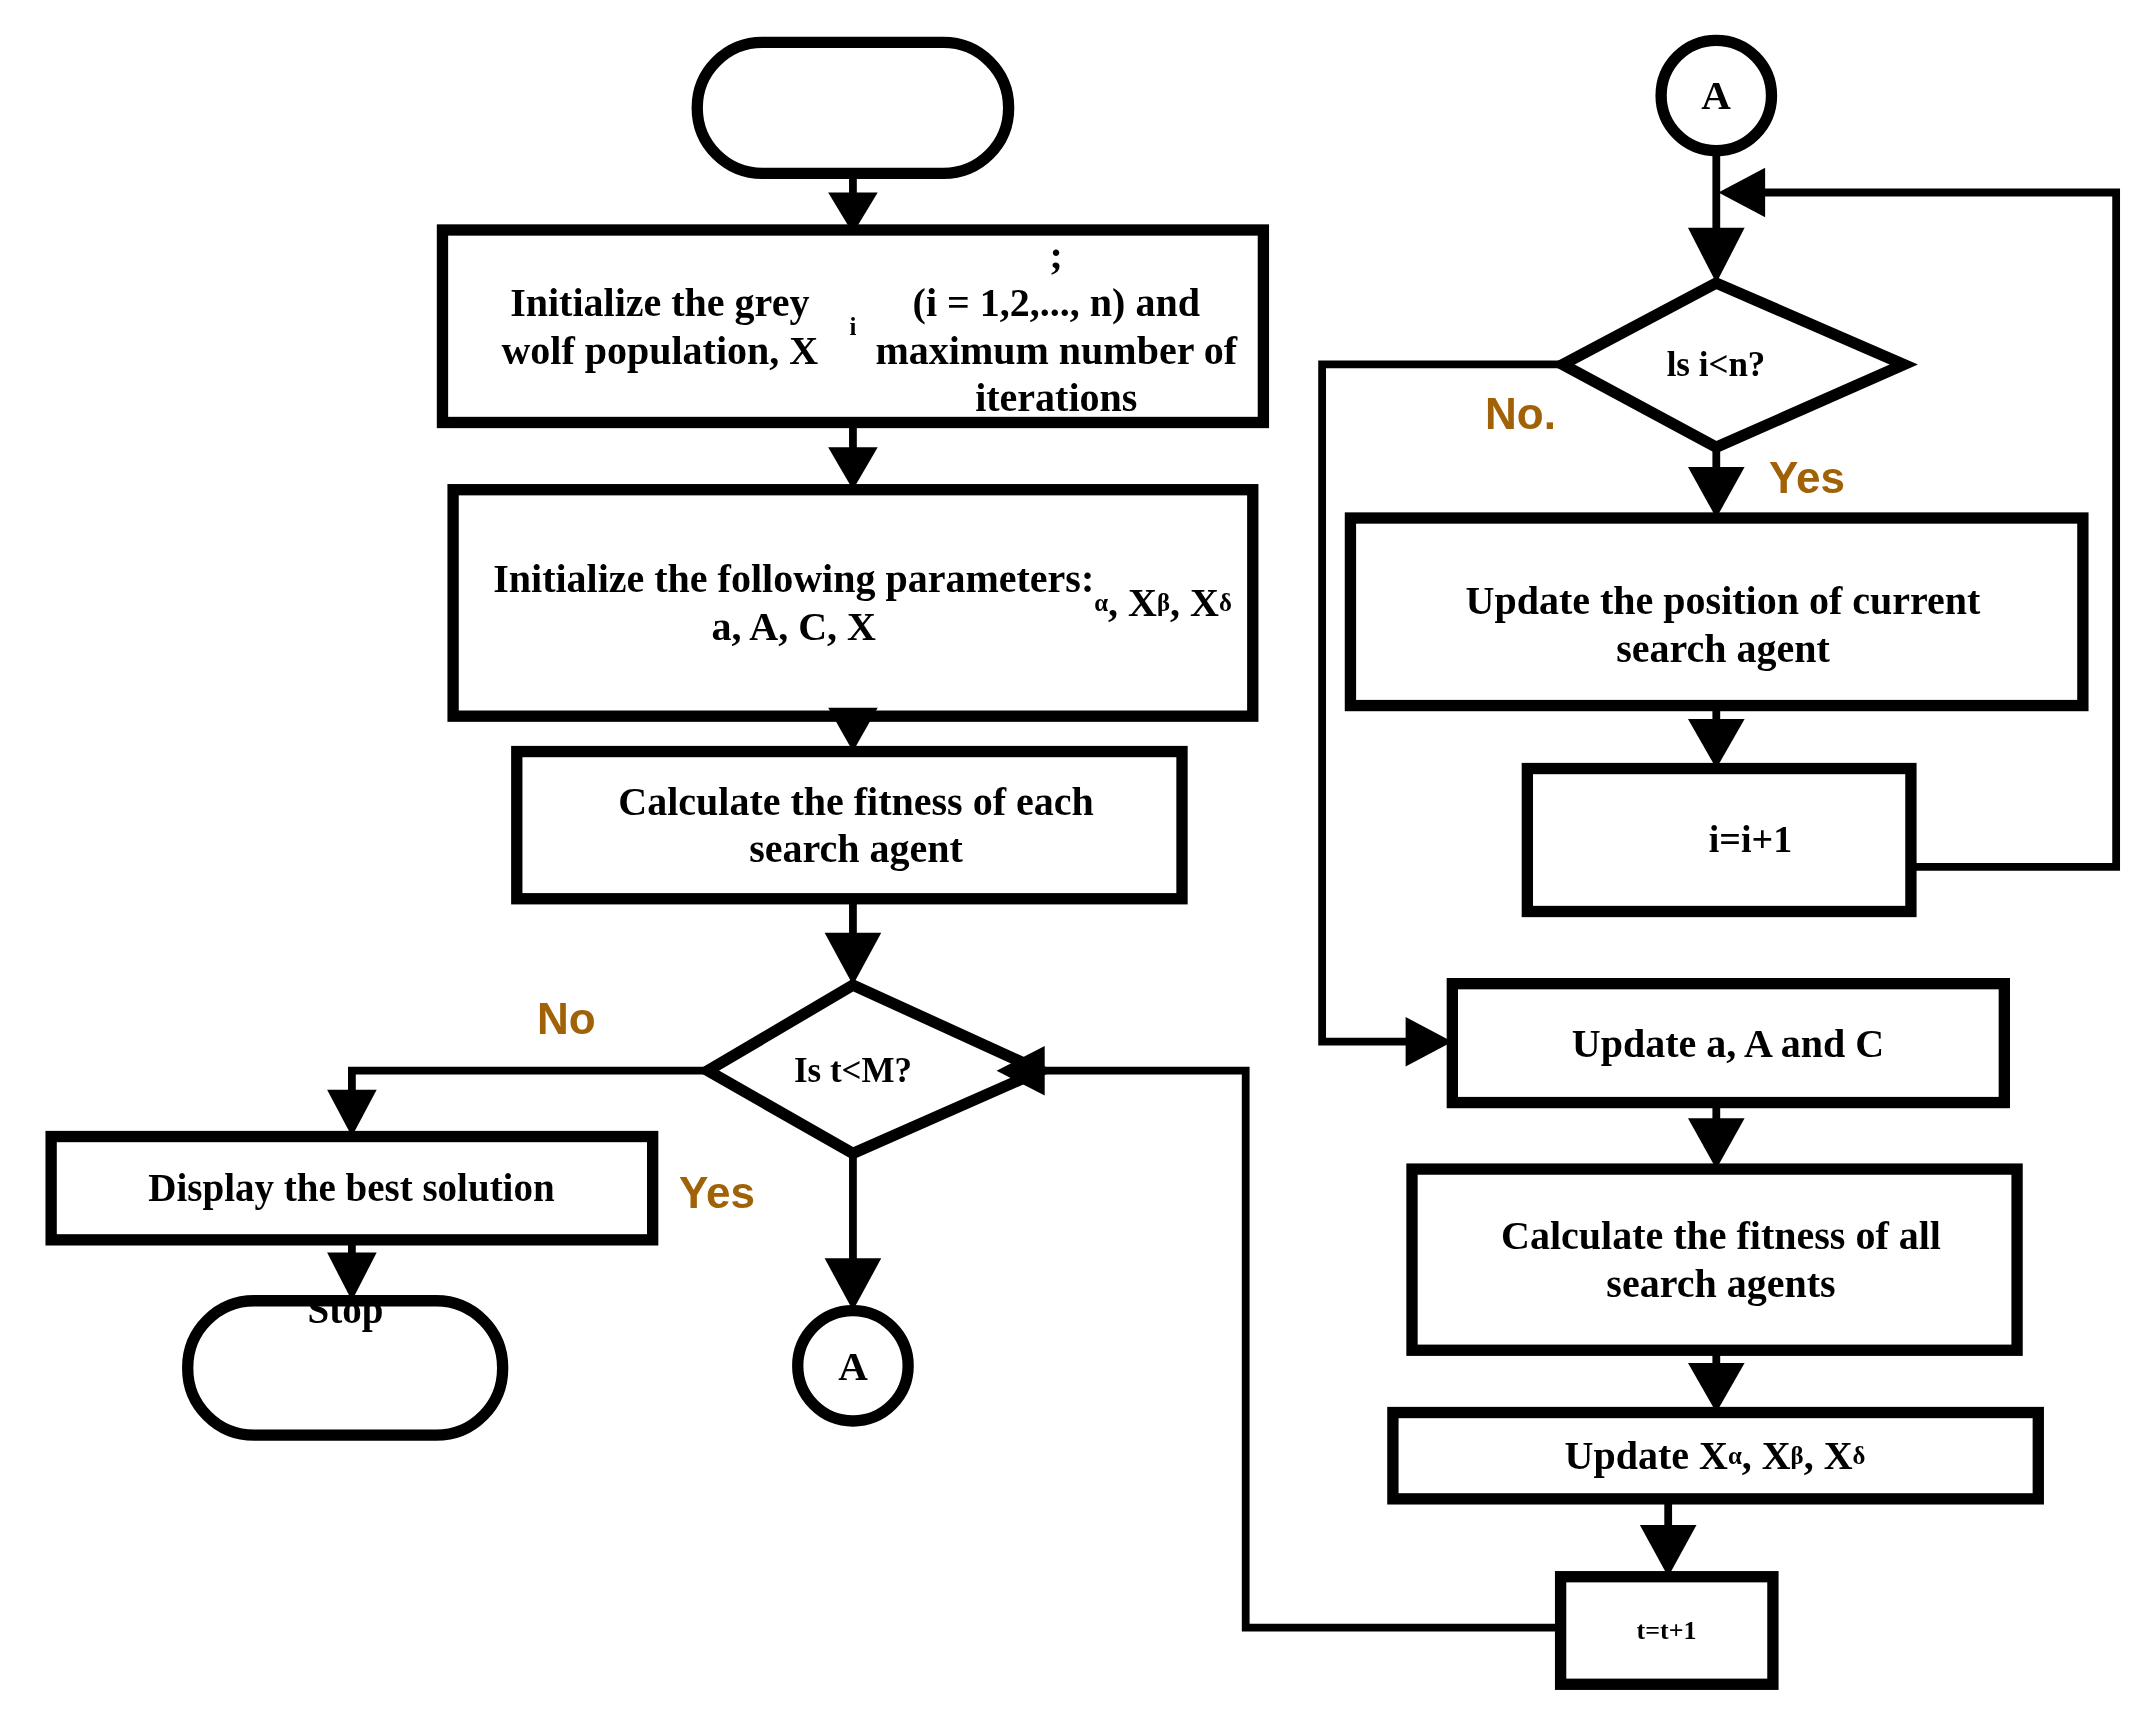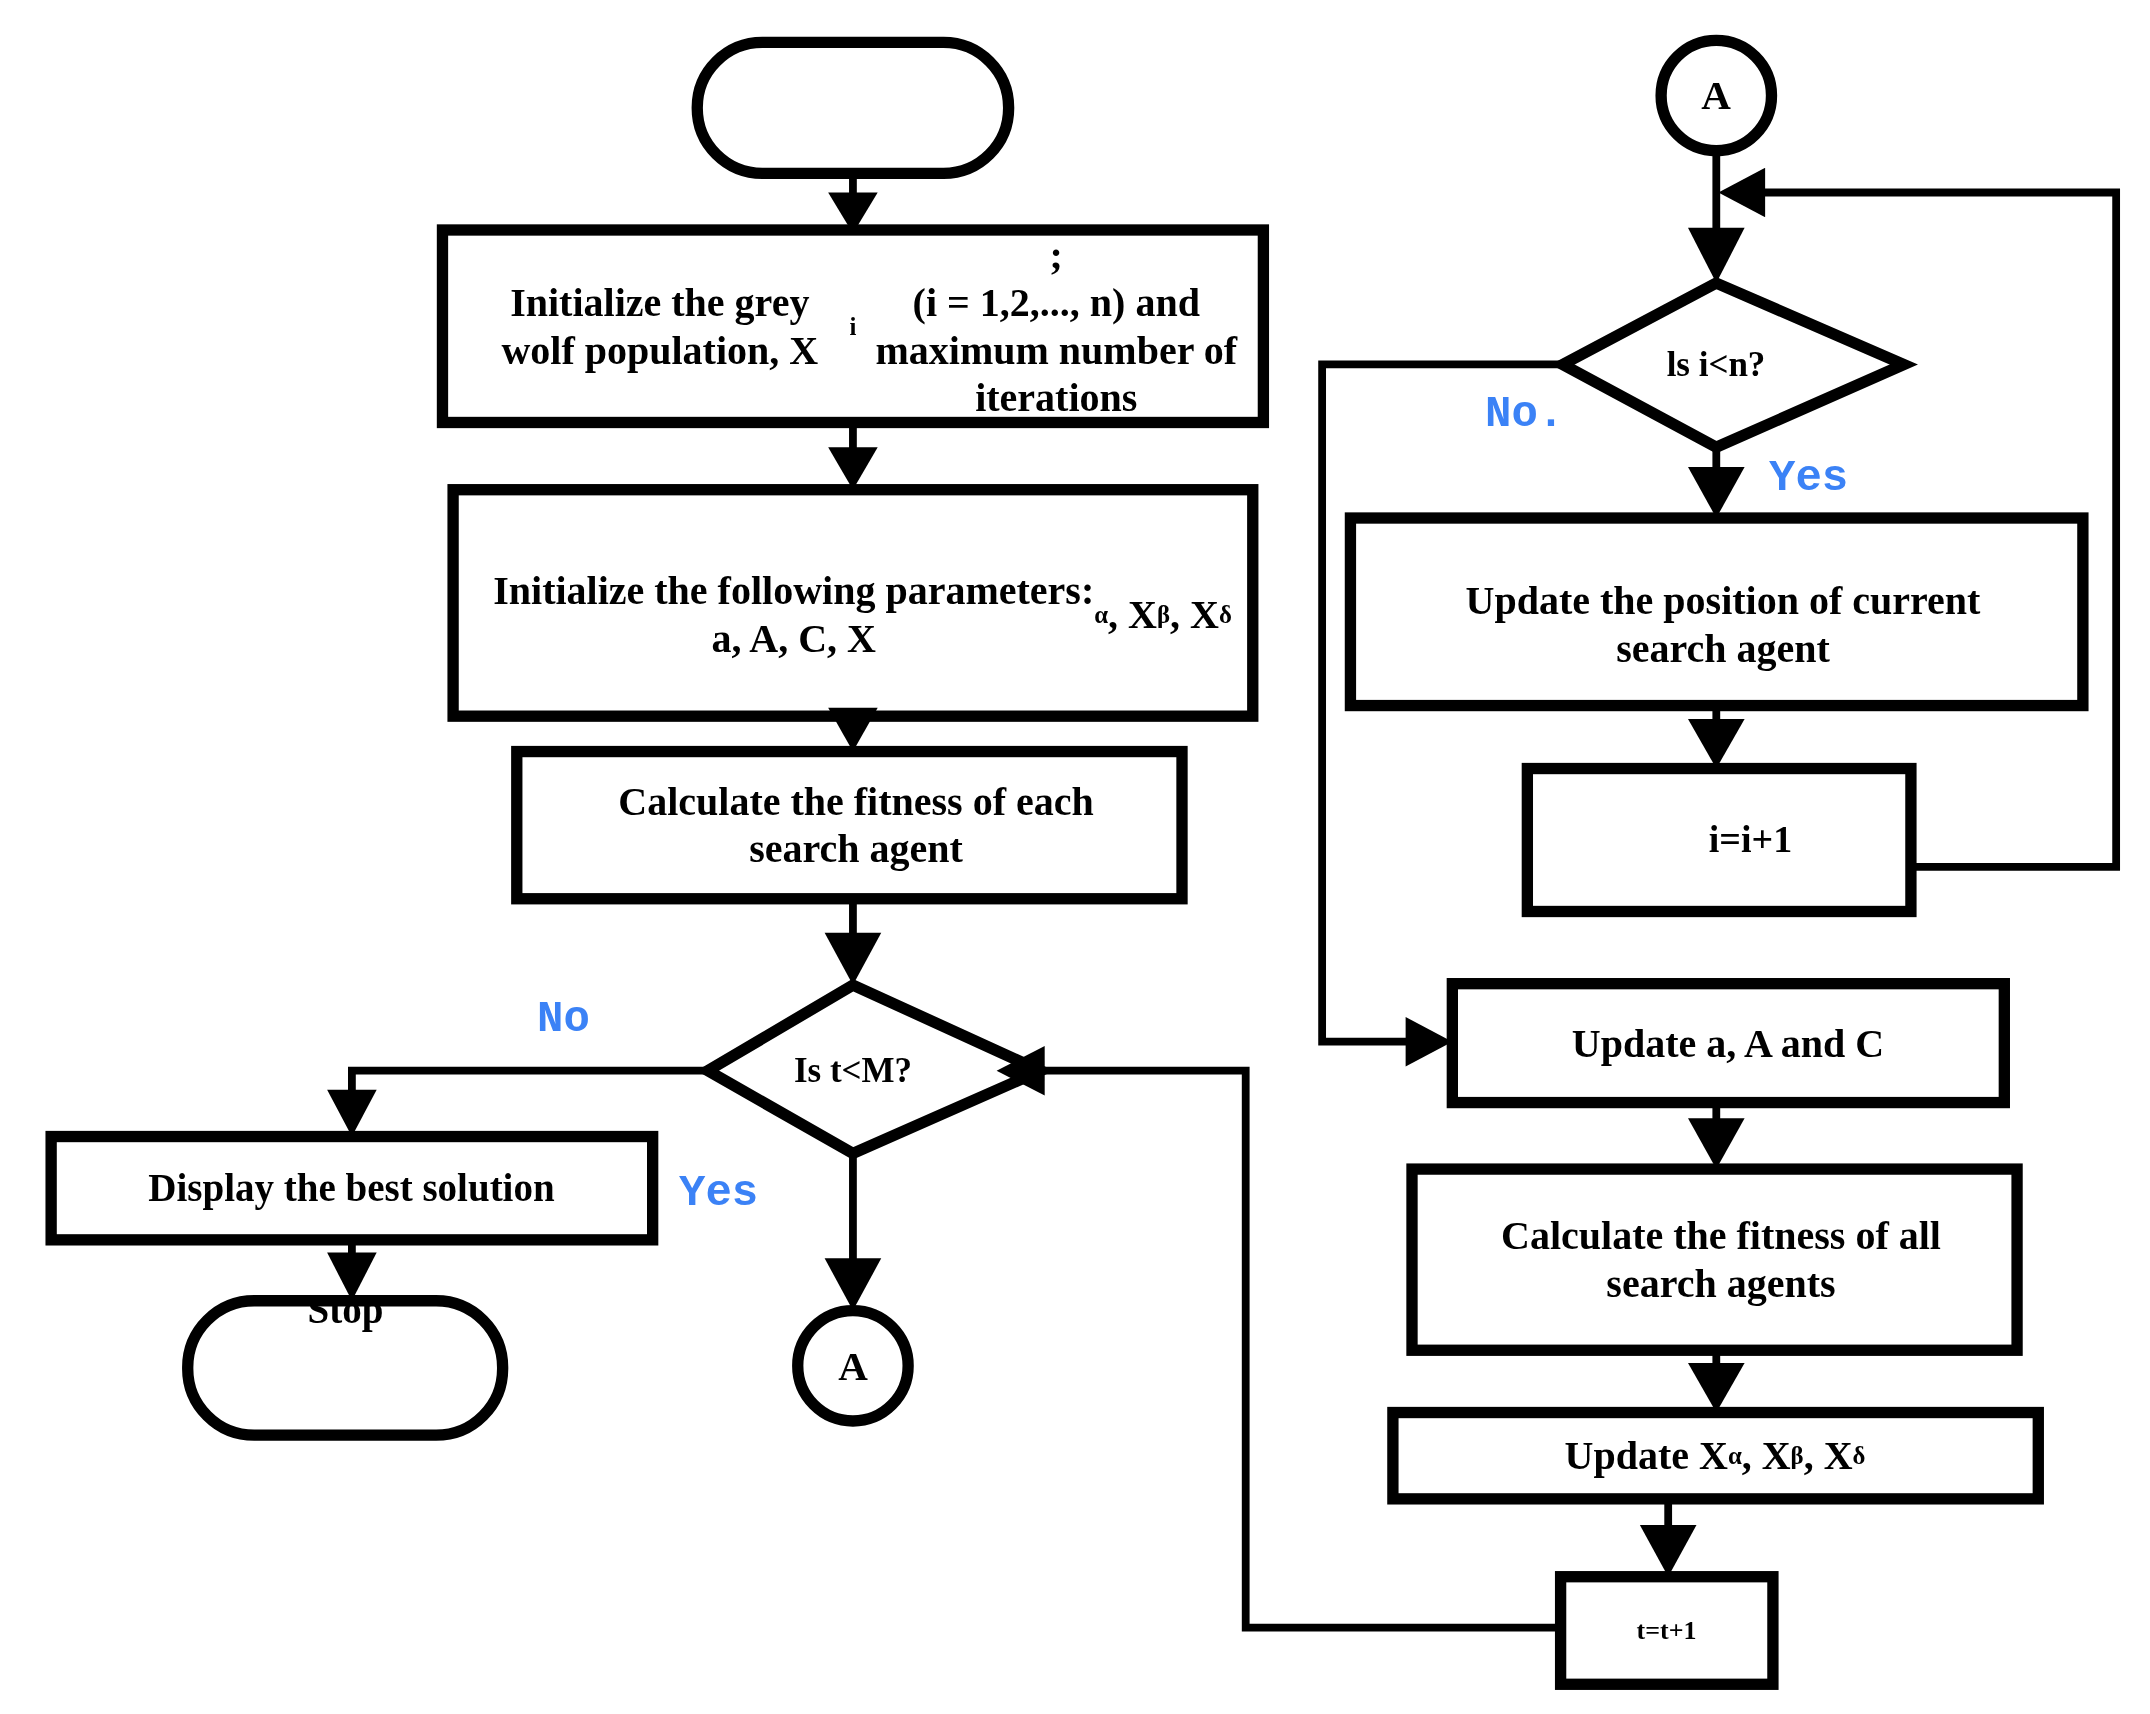--- a/index.html
+++ b/index.html
@@ -16,22 +16,22 @@
      display:flex;align-items:center;justify-content:center;
      text-align:center;
      font-family:"Liberation Serif",serif;
      font-weight:bold;color:#000;
      line-height:1.18;
      pointer-events:none;
      white-space:pre-line;
   }
   .edge-label{
      position:absolute;
-     font-family:Liberation Mono, monospace;
-     font-weight:bold;color:#3b82f6;
+     font-family:Liberation Sans, sans-serif;
+     font-weight:bold;color:#a16207;
      white-space:nowrap;
   }
   sub{font-size:0.62em;vertical-align:-0.26em;}
 </style>
 </head>
 <body>
 
 <div id="stage">
 
   <svg id="flow" viewBox="0 0 3039 2422">
@@ -120,21 +120,21 @@
 
       <rect x="1968" y="1996" width="912" height="122" class="shape-fill shape-stroke" stroke-width="16"></rect>
 
       <rect x="2205" y="2228" width="300" height="152" class="shape-fill shape-stroke" stroke-width="16"></rect>
     </g>
   </svg>
 
 
   <div class="node-text" style="left:460px;top:234px;width:786px;height:185px;font-size:40px;padding:0 10px;">Initialize the grey wolf population, X<sub>i</sub>;<br>(i = 1,2,..., n) and maximum number of<br>iterations</div>
 
-  <div class="node-text" style="left:467px;top:495px;width:771px;height:215px;font-size:40px;padding:12px 10px;">Initialize the following parameters:<br>a, A, C, X<sub>α</sub>, X<sub>β</sub>, X<sub>δ</sub></div>
+  <div class="node-text" style="left:467px;top:495px;width:771px;height:215px;font-size:40px;padding:0 10px;">Initialize the following parameters:<br>a, A, C, X<sub>α</sub>, X<sub>β</sub>, X<sub>δ</sub></div>
 
   <div class="node-text" style="left:527px;top:754px;width:644px;height:142px;font-size:40px;padding:0 7px;">Calculate the fitness of each
 search agent</div>
 
   <div class="node-text" style="left:729px;top:1035px;width:248px;height:71px;font-size:35px;">Is t&lt;M?</div>
 
   <div class="node-text" style="left:58px;top:1139px;width:587px;height:98px;font-size:39px;">Display the best solution</div>
 
   <div class="node-text" style="left:188px;top:1243px;width:315px;height:134px;font-size:39px;">Stop</div>
 

